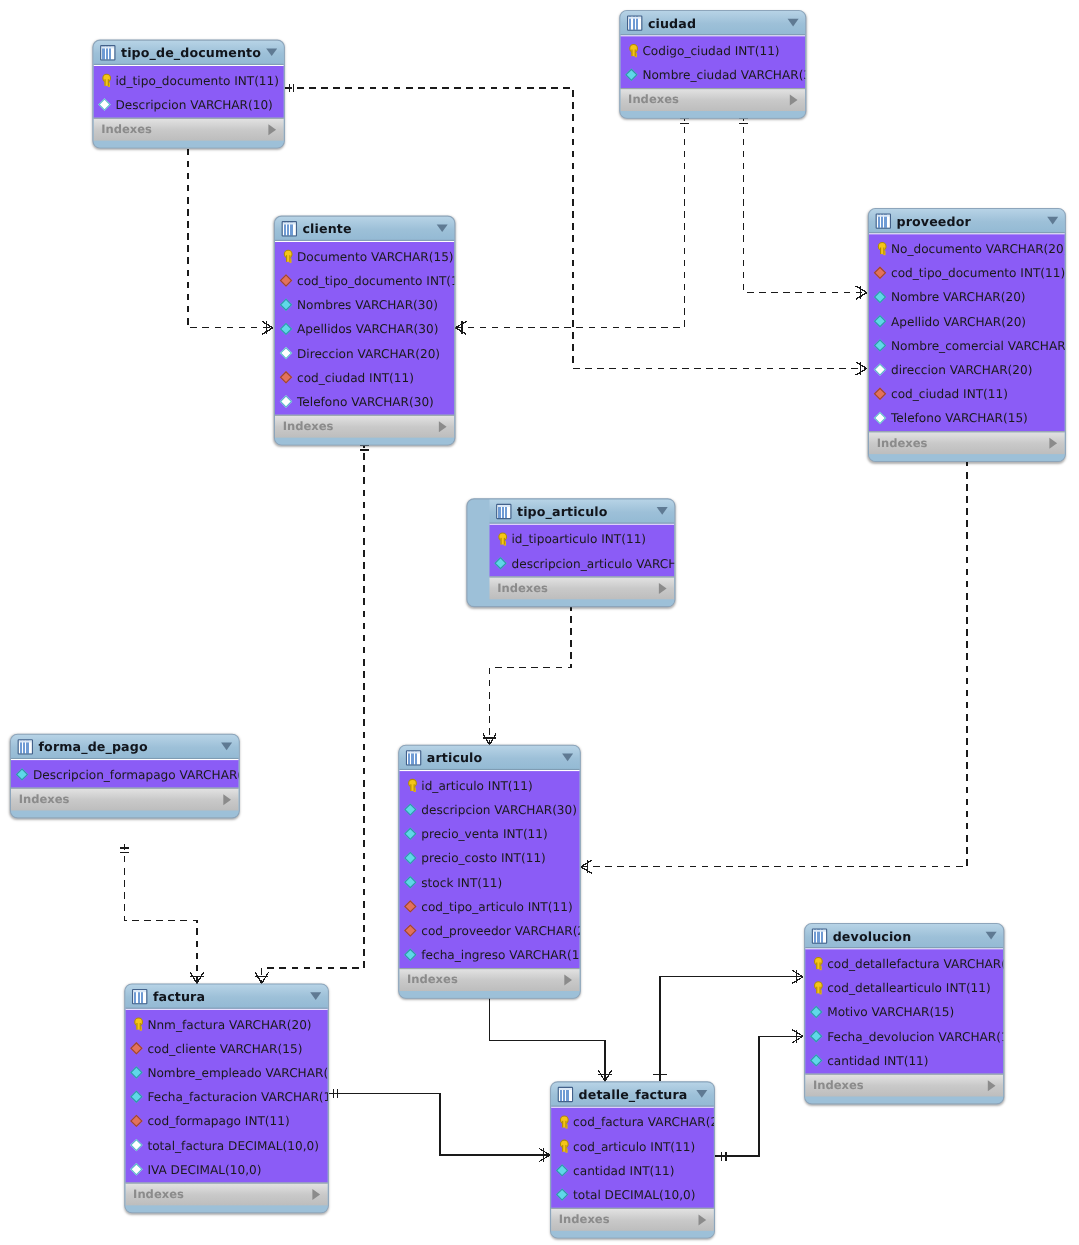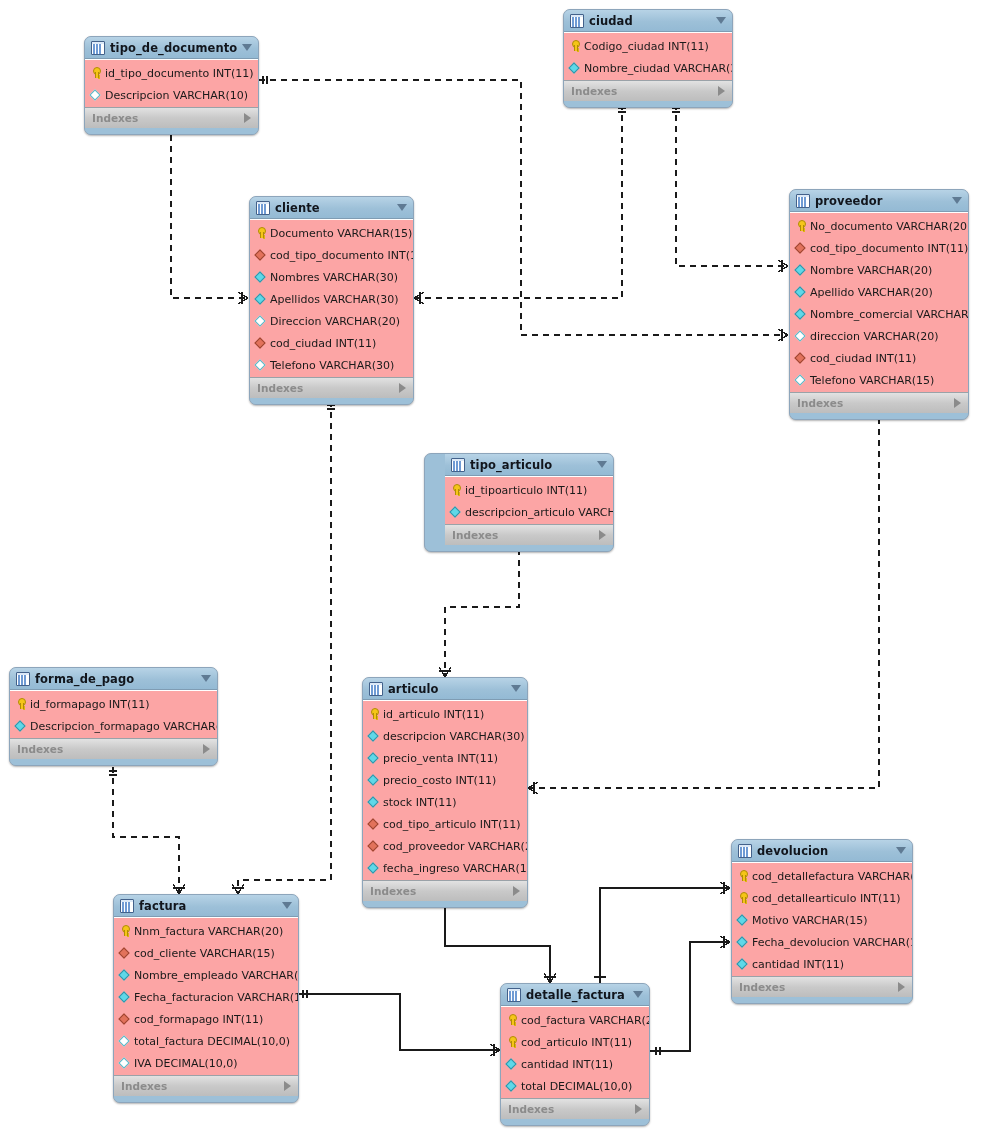--- a/index.html
+++ b/index.html
@@ -52,21 +52,21 @@
     letter-spacing:.1px;white-space:nowrap;
   }
   .tbl-caret{
     margin-left:auto;
     width:0;height:0;
     border-left:5px solid transparent;
     border-right:5px solid transparent;
     border-top:7px solid #5f7a93;
   }
   .tbl-body{
-    background:#fca5a5;
+    background:#8b5cf6;
     border-top:1px solid #ffffff;
     padding:2px 0 1px 0;
   }
   .col{
     display:flex;align-items:center;
     height:22px;
     padding:0 4px 0 5px;
     font-size:11px;color:#1a1a1a;
     white-space:nowrap;
   }
@@ -363,24 +363,20 @@
         <div class="tbl-foot-strip"></div>
       </div>
       <div class="tbl" style="left: 9px; top: 667px; width: 209px;">
         <div class="tbl-hdr">
           <span class="tbl-icon"></span>
           <span class="tbl-title">forma_de_pago</span>
           <span class="tbl-caret"></span>
         </div>
         <div class="tbl-body">
           <div class="col">
-            <span class="col-ico ico-pk"></span>
-            <span>id_formapago INT(11)</span>
-          </div>
-          <div class="col">
             <span class="col-ico ico-dia ico-nn"></span>
             <span>Descripcion_formapago VARCHAR(20)</span>
           </div>
         </div>
         <div class="tbl-ftr">
           <span class="ftr-txt">Indexes</span>
           <span class="ftr-arrow"></span>
         </div>
         <div class="tbl-foot-strip"></div>
       </div>

